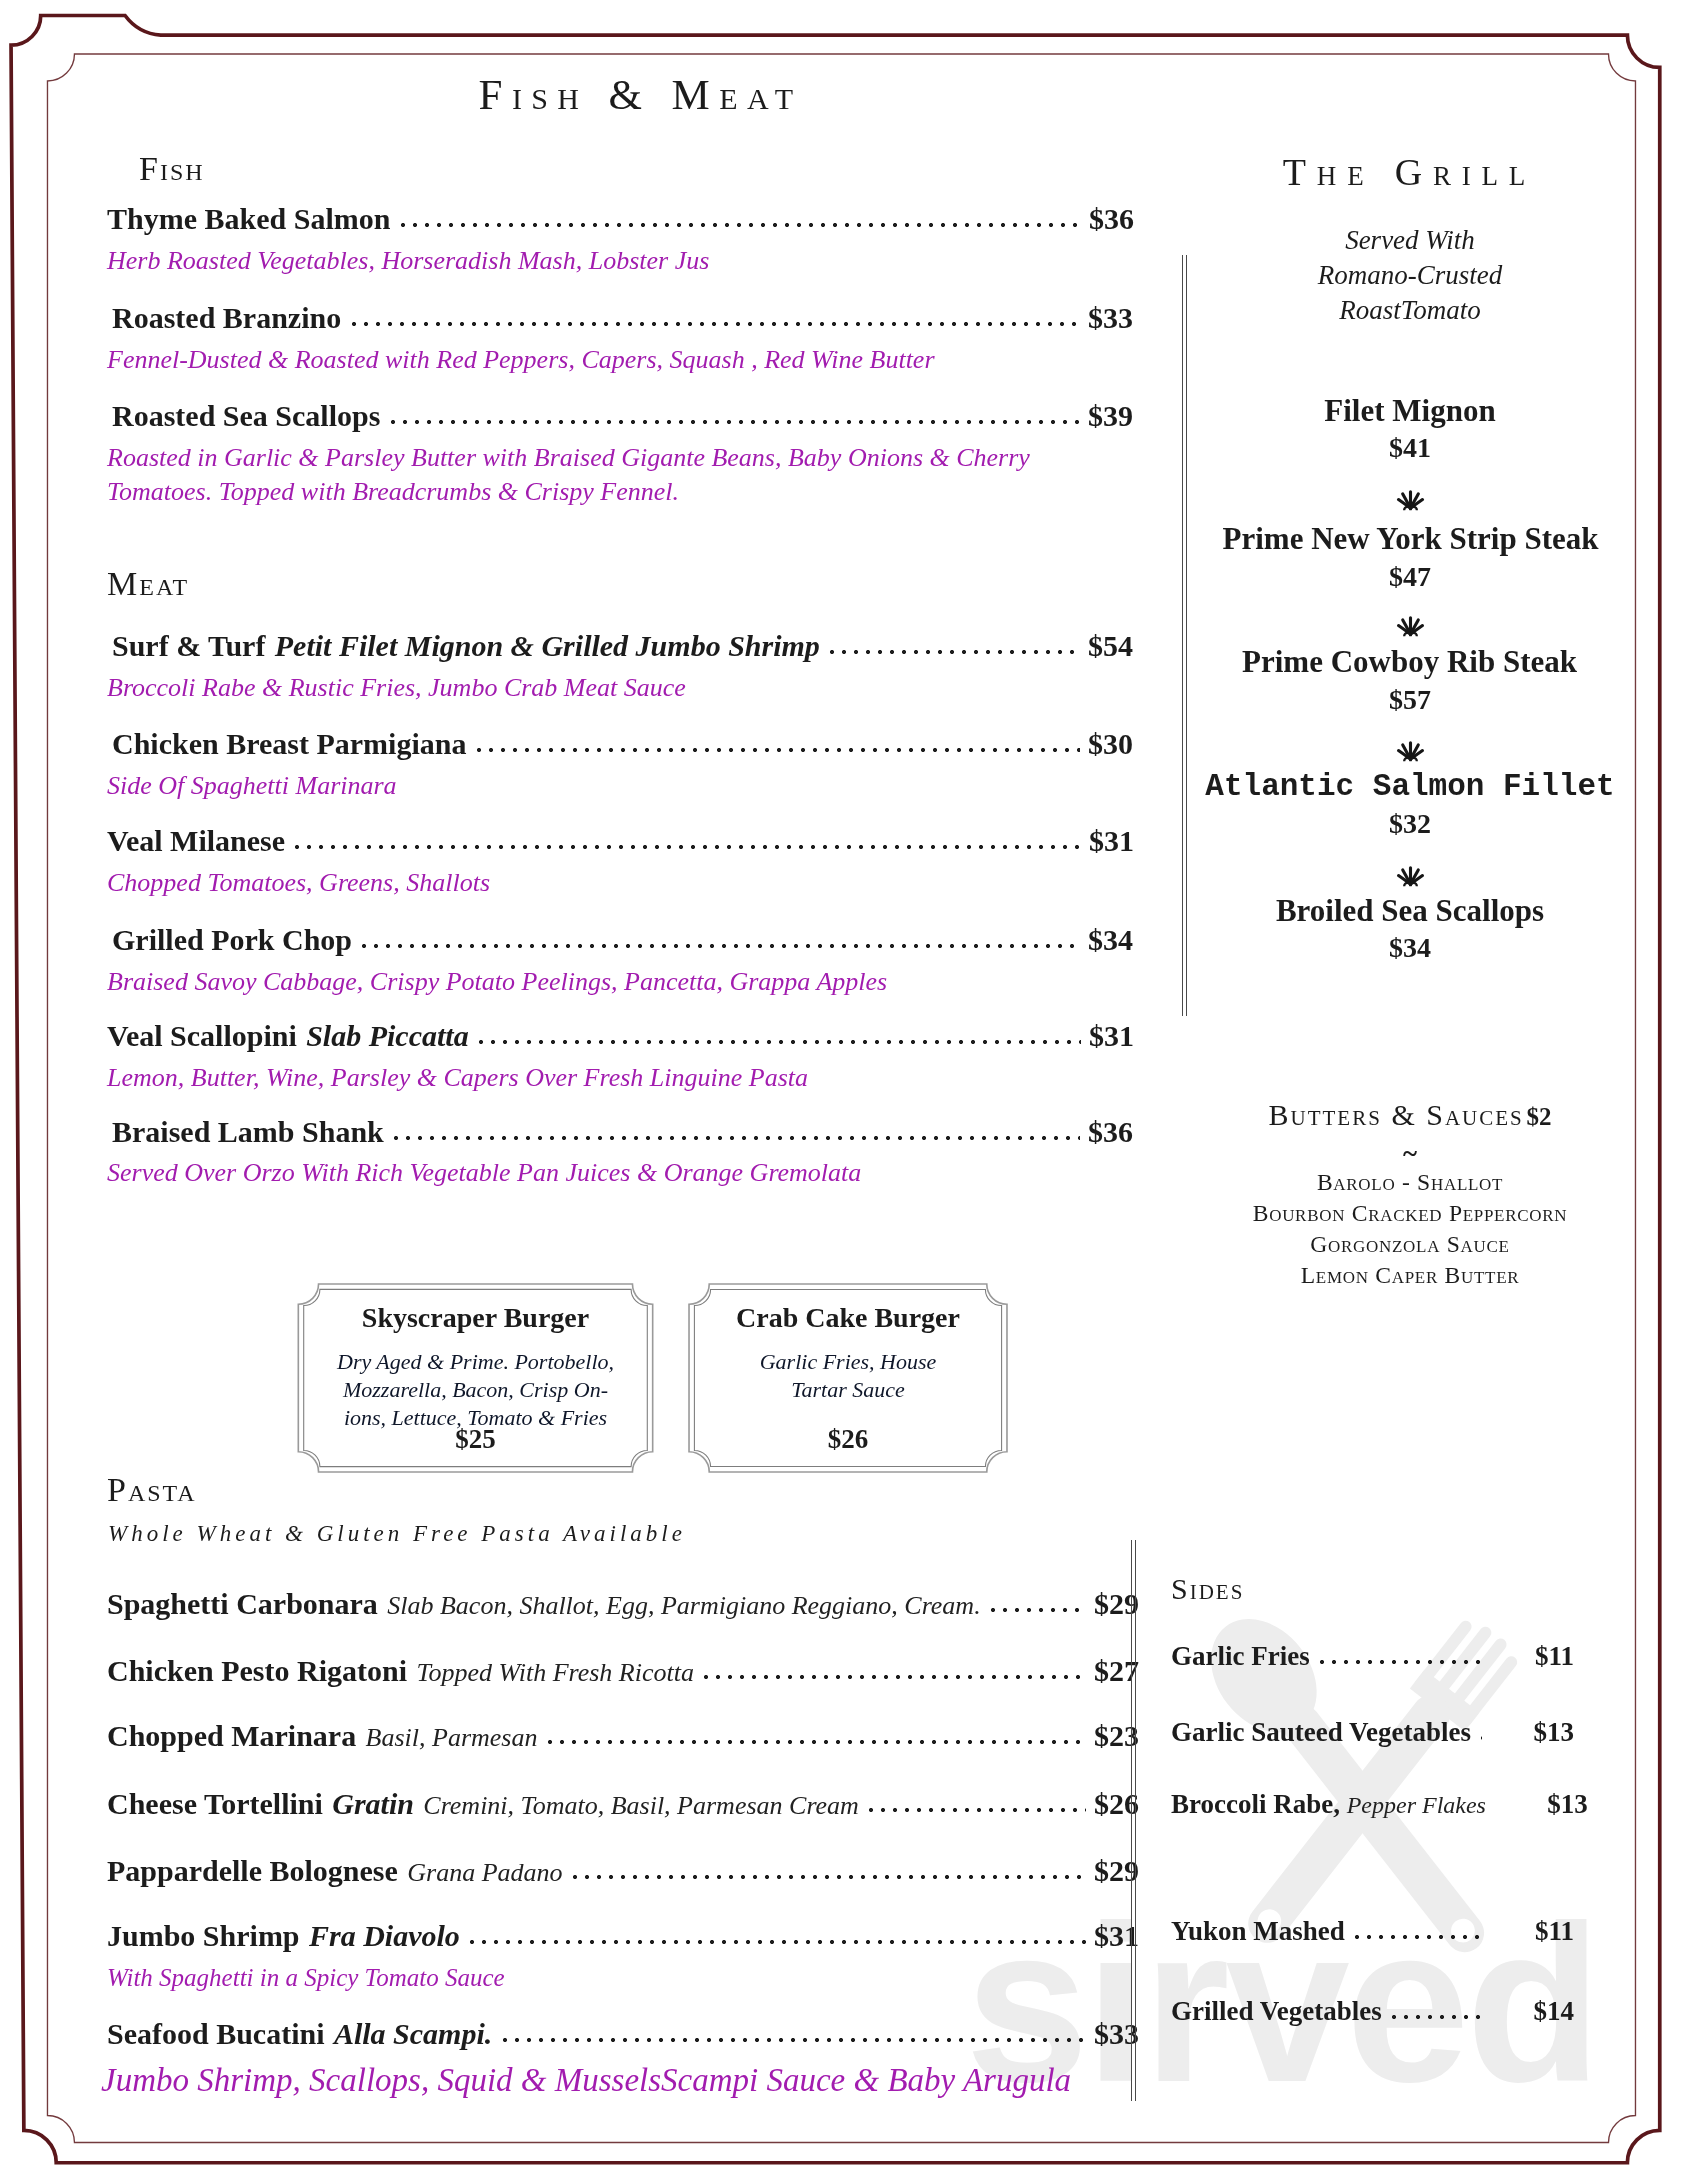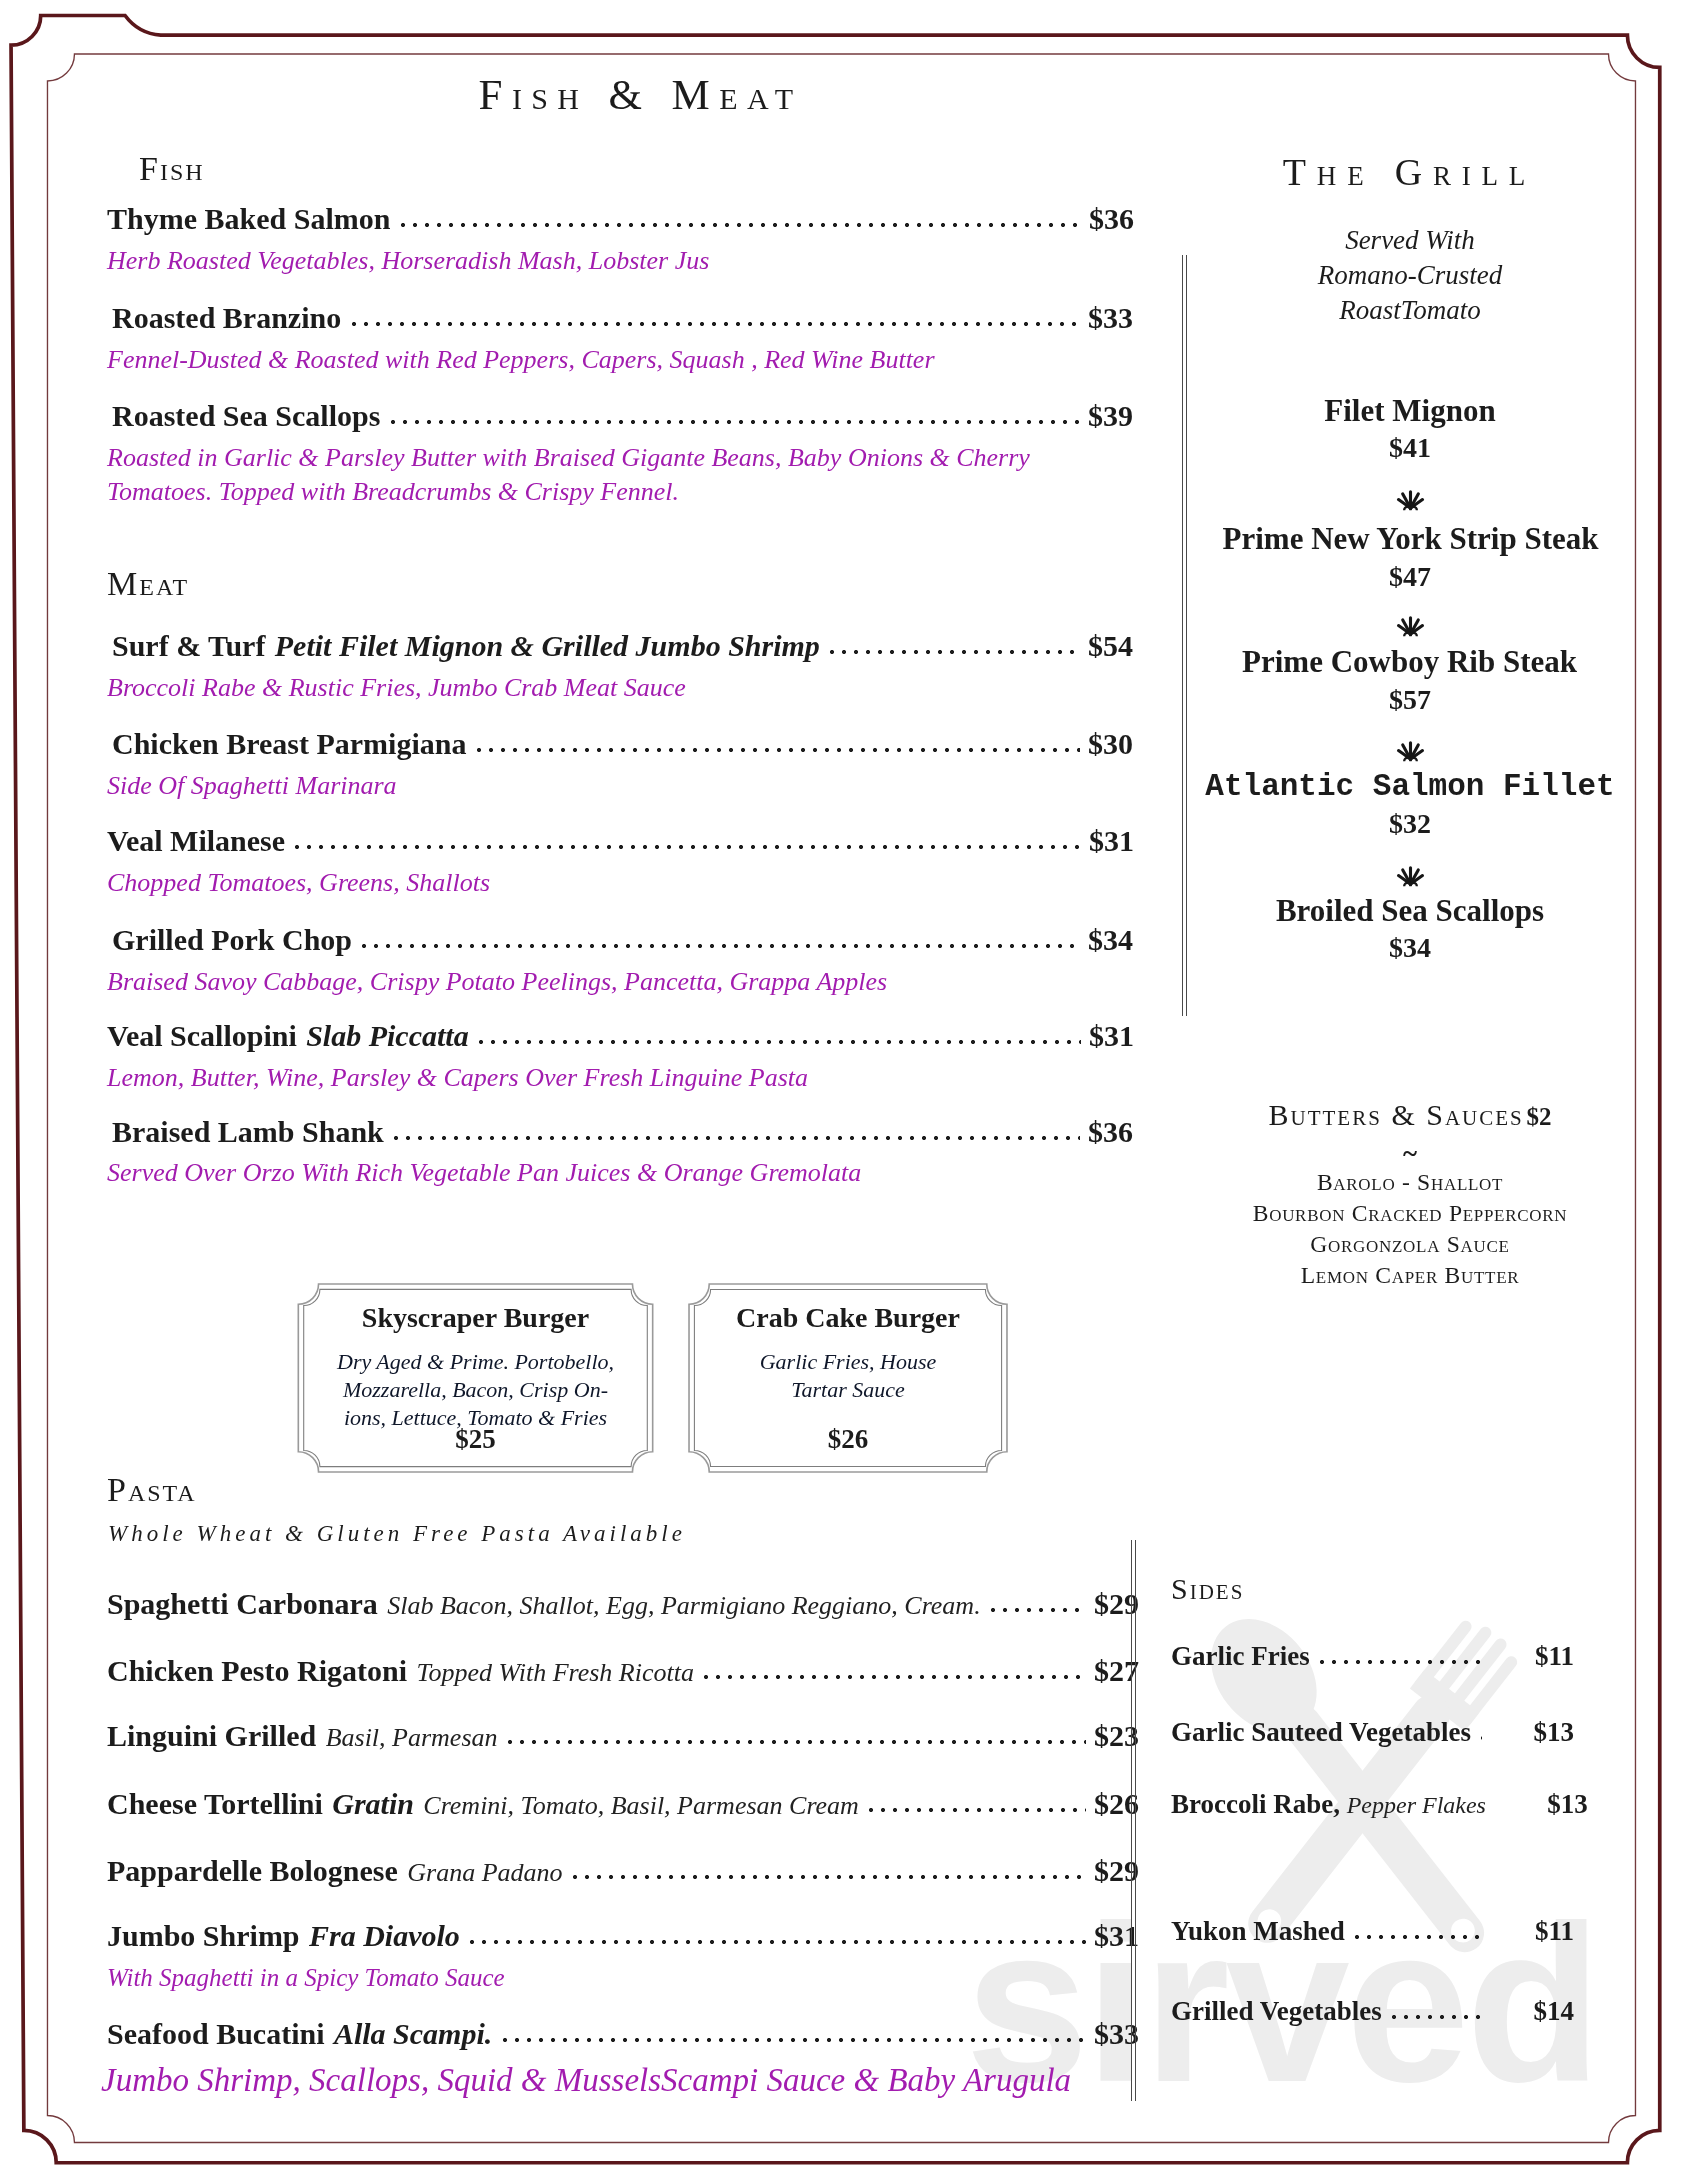--- a/index.html
+++ b/index.html
@@ -188,21 +188,21 @@
   </div>
 
   <div class="abs z2 row" style="left:107px; top:1654px; width:1032px;">
     <span class="nm">Chicken Pesto Rigatoni</span>
     <span class="ds">Topped With Fresh Ricotta</span>
     <span class="leader"></span>
     <span class="pr">$27</span>
   </div>
 
   <div class="abs z2 row" style="left:107px; top:1719px; width:1032px;">
-    <span class="nm">Linguini Grilled</span>
+    <span class="nm">Chopped Marinara</span>
     <span class="ds">Basil, Parmesan</span>
     <span class="leader"></span>
     <span class="pr">$23</span>
   </div>
 
   <div class="abs z2 row" style="left:107px; top:1787px; width:1032px;">
     <span class="nm">Cheese Tortellini</span>
     <span class="em">Gratin</span>
     <span class="ds">Cremini, Tomato, Basil, Parmesan Cream</span>
     <span class="leader"></span>

